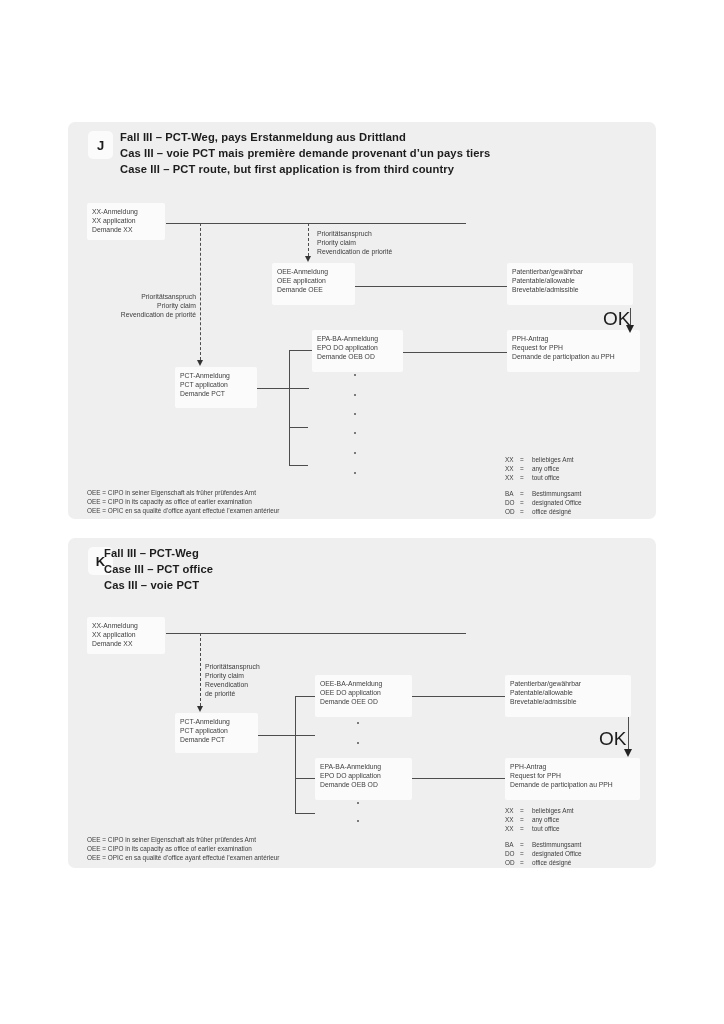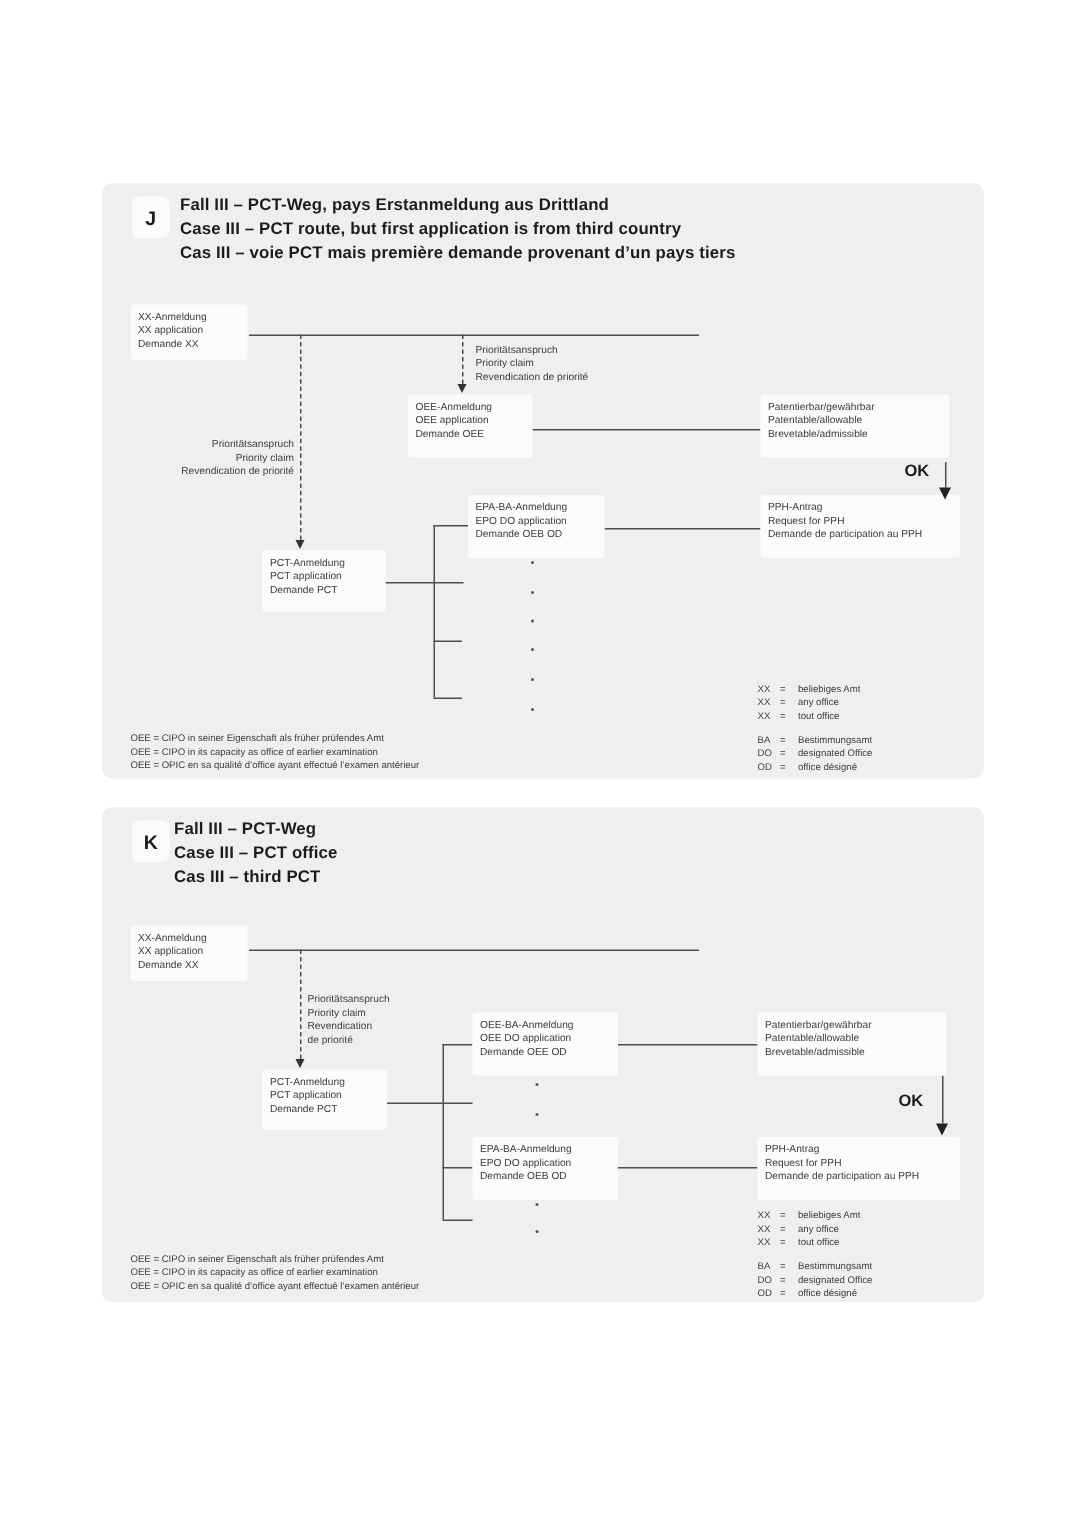--- a/index.html
+++ b/index.html
@@ -21,39 +21,39 @@
     white-space:nowrap;z-index:2;}
   .lbl{position:absolute;font-size:6.8px;line-height:9px;color:var(--ink);
     white-space:nowrap;z-index:2;}
   .hline{position:absolute;height:1.4px;background:var(--line);z-index:1;}
   .vline{position:absolute;width:1.4px;background:var(--line);z-index:1;}
   .vdash{position:absolute;width:0;border-left:1.4px dashed var(--line);z-index:1;}
   .arr{position:absolute;width:0;height:0;border-left:3.5px solid transparent;
     border-right:3.5px solid transparent;border-top:6.5px solid #333;z-index:2;}
   .arrbig{position:absolute;width:0;height:0;border-left:4.5px solid transparent;
     border-right:4.5px solid transparent;border-top:8px solid #222;z-index:2;}
-  .ok{position:absolute;font-weight:bold;font-size:11px;color:var(--title_ink);}
+  .ok{position:absolute;font-weight:normal;font-size:19px;color:var(--title_ink);}
   .dot{position:absolute;width:2px;height:2px;border-radius:50%;background:#555;}
   .leg{position:absolute;font-size:6.4px;line-height:9px;color:var(--ink);
     white-space:nowrap;}
   .legrow{display:flex;}
   .legrow .ab{display:inline-block;width:15px;}
   .legrow .eq{display:inline-block;width:12px;}
 </style>
 </head>
 <body>
 
 <div class="panel" style="left:68px;top:122px;width:588px;height:397px;">
 
   <div class="badge" style="left:20px;top:9px;width:25px;height:28px;">J</div>
 
   <div class="ptitle" style="left:52px;top:7px;">
     <div>Fall III – PCT-Weg, pays Erstanmeldung aus Drittland</div>
+    <div>Cas III – voie PCT mais première demande provenant d’un pays tiers</div>
     <div>Case III – PCT route, but first application is from third country</div>
-    <div>Cas III – voie PCT mais première demande provenant d’un pays tiers</div>
   </div>
 
   <div class="hline" style="left:98px;top:101px;width:300px;"></div>
   <div class="vdash" style="left:132px;top:101px;height:137px;"></div>
   <div class="arr" style="left:128.5px;top:238px;"></div>
   <div class="vdash" style="left:240px;top:101px;height:33px;"></div>
   <div class="arr" style="left:236.5px;top:134px;"></div>
 
   <div class="lbl" style="left:249px;top:107px;">
     <div>Prioritätsanspruch</div>
@@ -155,24 +155,24 @@
         <span class="eq">=</span>
         <span>office désigné</span>
       </div>
   </div>
 </div>
 
 <div class="panel" style="left:68px;top:538px;width:588px;height:330px;">
 
   <div class="badge" style="left:20px;top:9px;width:25px;height:28px;">K</div>
 
-  <div class="ptitle" style="left:48px;top:7px;">
+  <div class="ptitle" style="left:36px;top:7px;">
     <div>Fall III – PCT-Weg</div>
     <div>Case III – PCT office</div>
-    <div>Cas III – third PCT</div>
+    <div>Cas III – voie PCT</div>
   </div>
 
   <div class="hline" style="left:98px;top:95px;width:300px;"></div>
   <div class="vdash" style="left:132px;top:95px;height:73px;"></div>
   <div class="arr" style="left:128.5px;top:168px;"></div>
 
   <div class="lbl" style="left:137px;top:124px;">
     <div>Prioritätsanspruch</div>
     <div>Priority claim</div>
     <div>Revendication</div>

